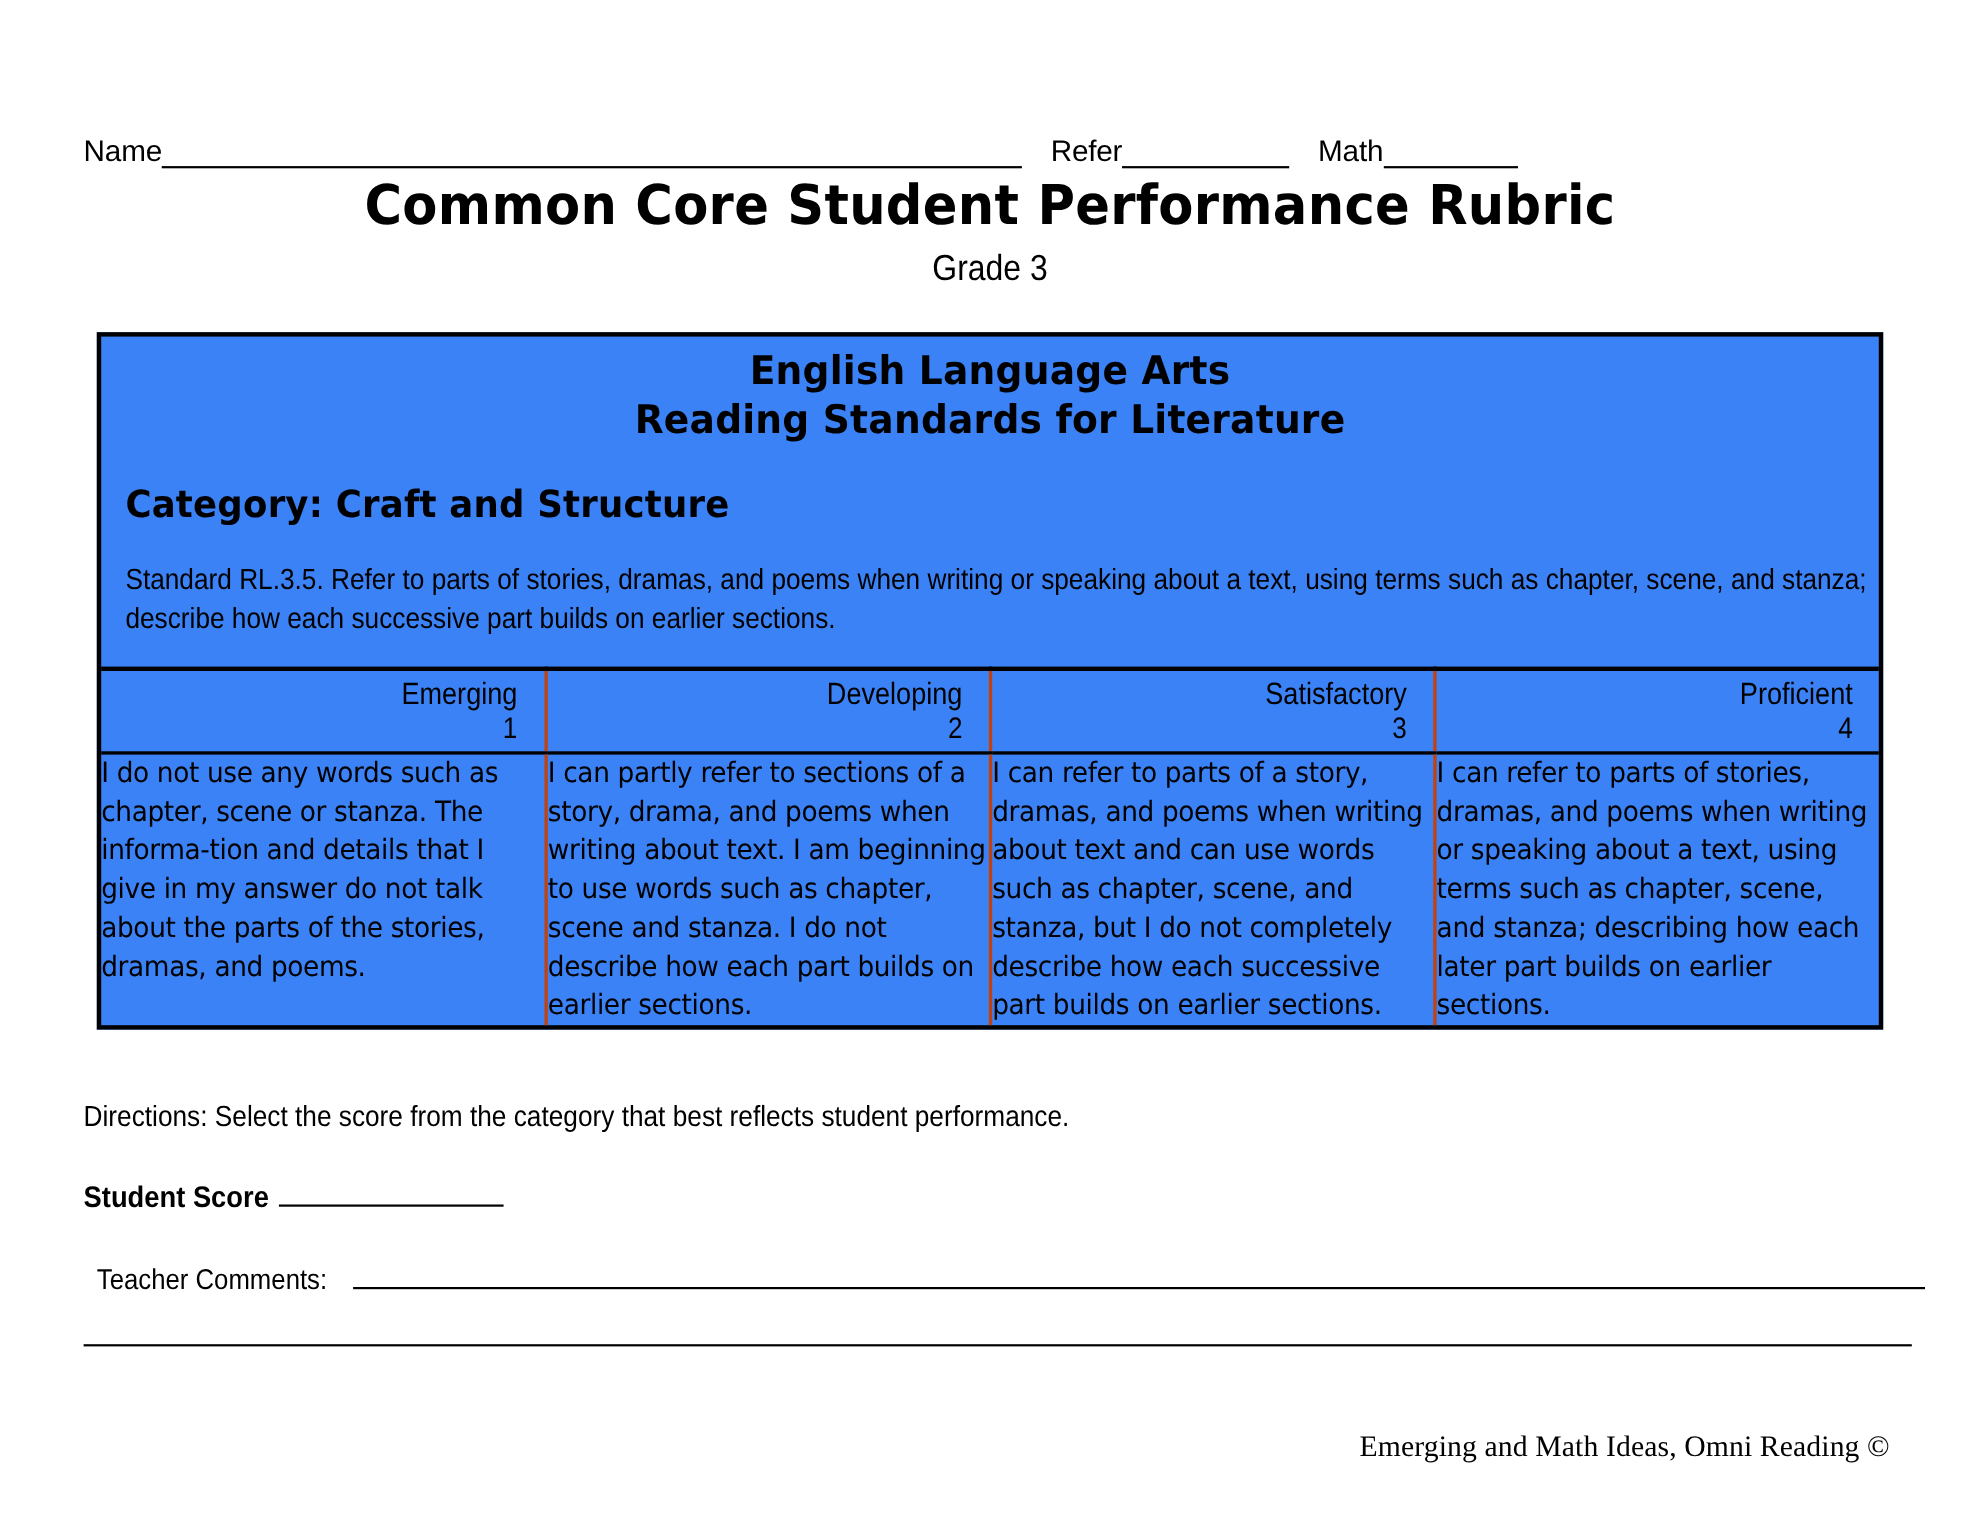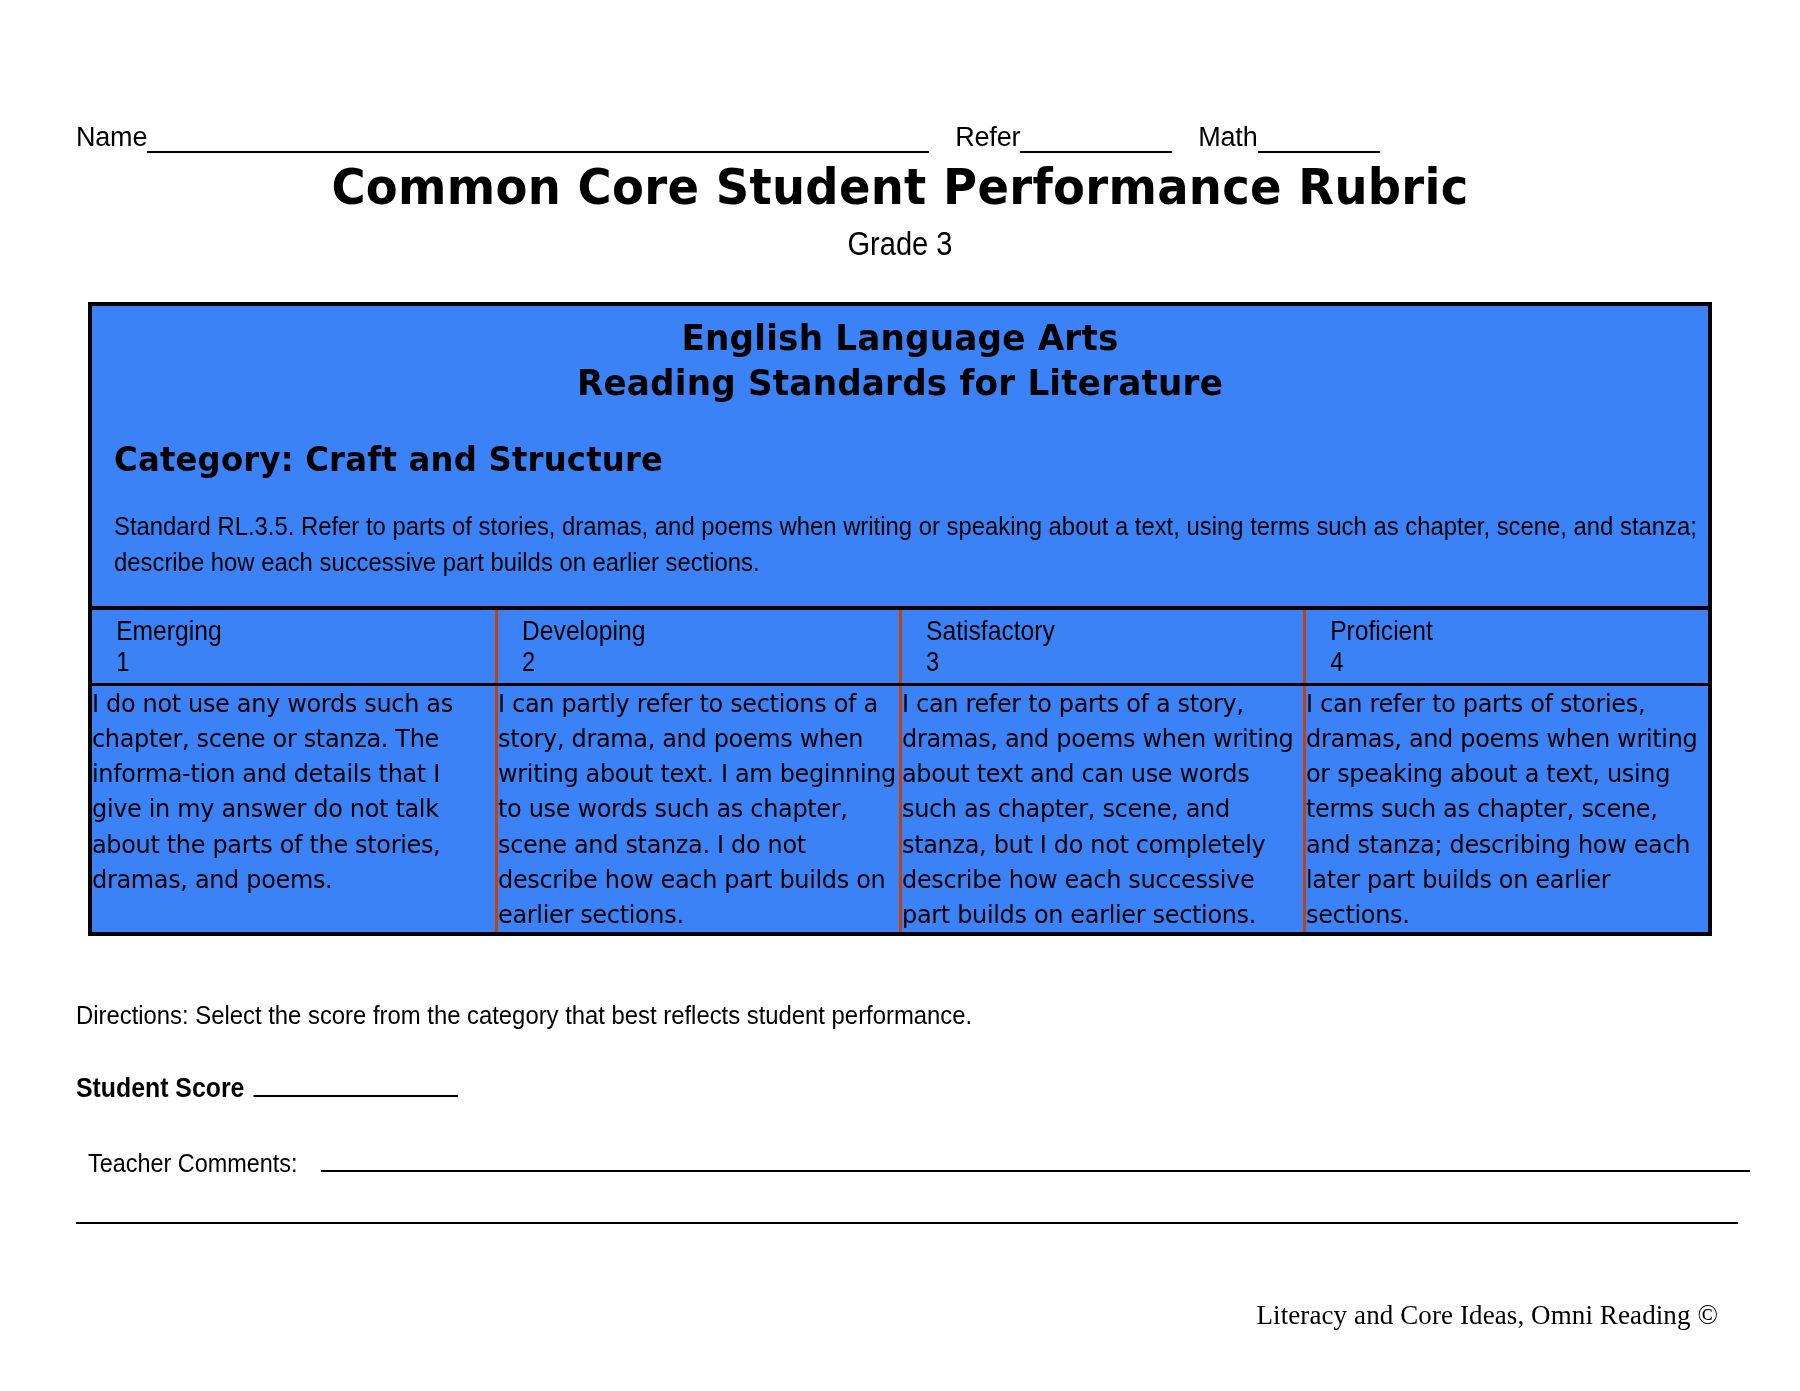--- a/index.html
+++ b/index.html
@@ -134,21 +134,21 @@
   table.levels th,
   table.levels td {
     border-left: 3px solid #c2410c;
     vertical-align: top;
     padding: 0;
   }
   table.levels th:first-child,
   table.levels td:first-child { border-left: none; }
 
   table.levels th {
-    text-align: left;
+    text-align: right;
     border-bottom: 3px solid #000;
     padding: 5px 0 6px 0;
     font-weight: normal;
   }
   .lvl-name {
     font-family: "Liberation Sans", sans-serif;
     font-size: 28px;
     font-stretch: condensed;
     transform: scaleX(0.88);
     line-height: 1.12;
@@ -325,15 +325,15 @@
     <span>Student Score</span>
     <span class="rule-score"></span>
   </div>
 
   <div class="teacher-comments">
     <span class="lbl">Teacher Comments:</span>
     <span class="rule-comments"></span>
   </div>
   <div class="rule-long"></div>
 
-  <div class="footer-credit">Literacy and Core Ideas, Omni Reading ©</div>
+  <div class="footer-credit">Emerging and Math Ideas, Omni Reading ©</div>
 
 </div>
 
 </body></html>

